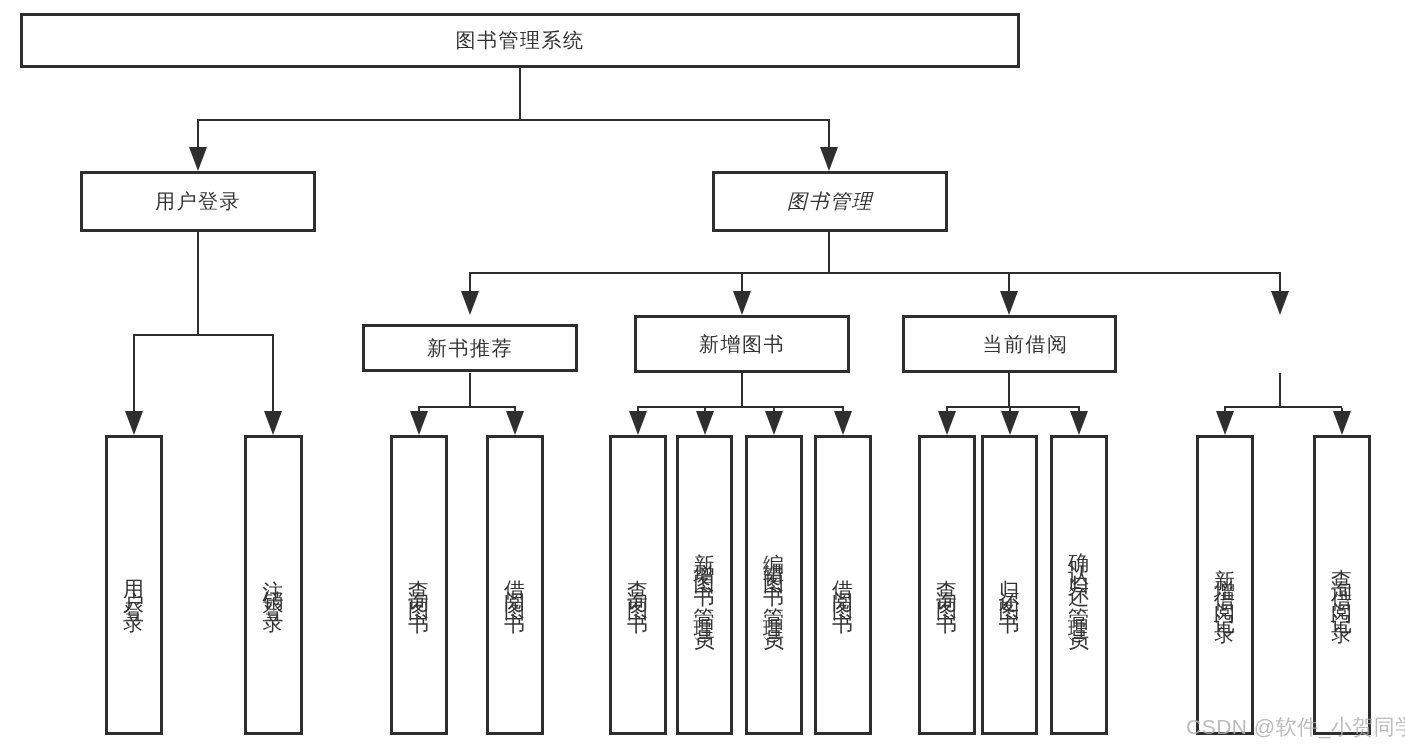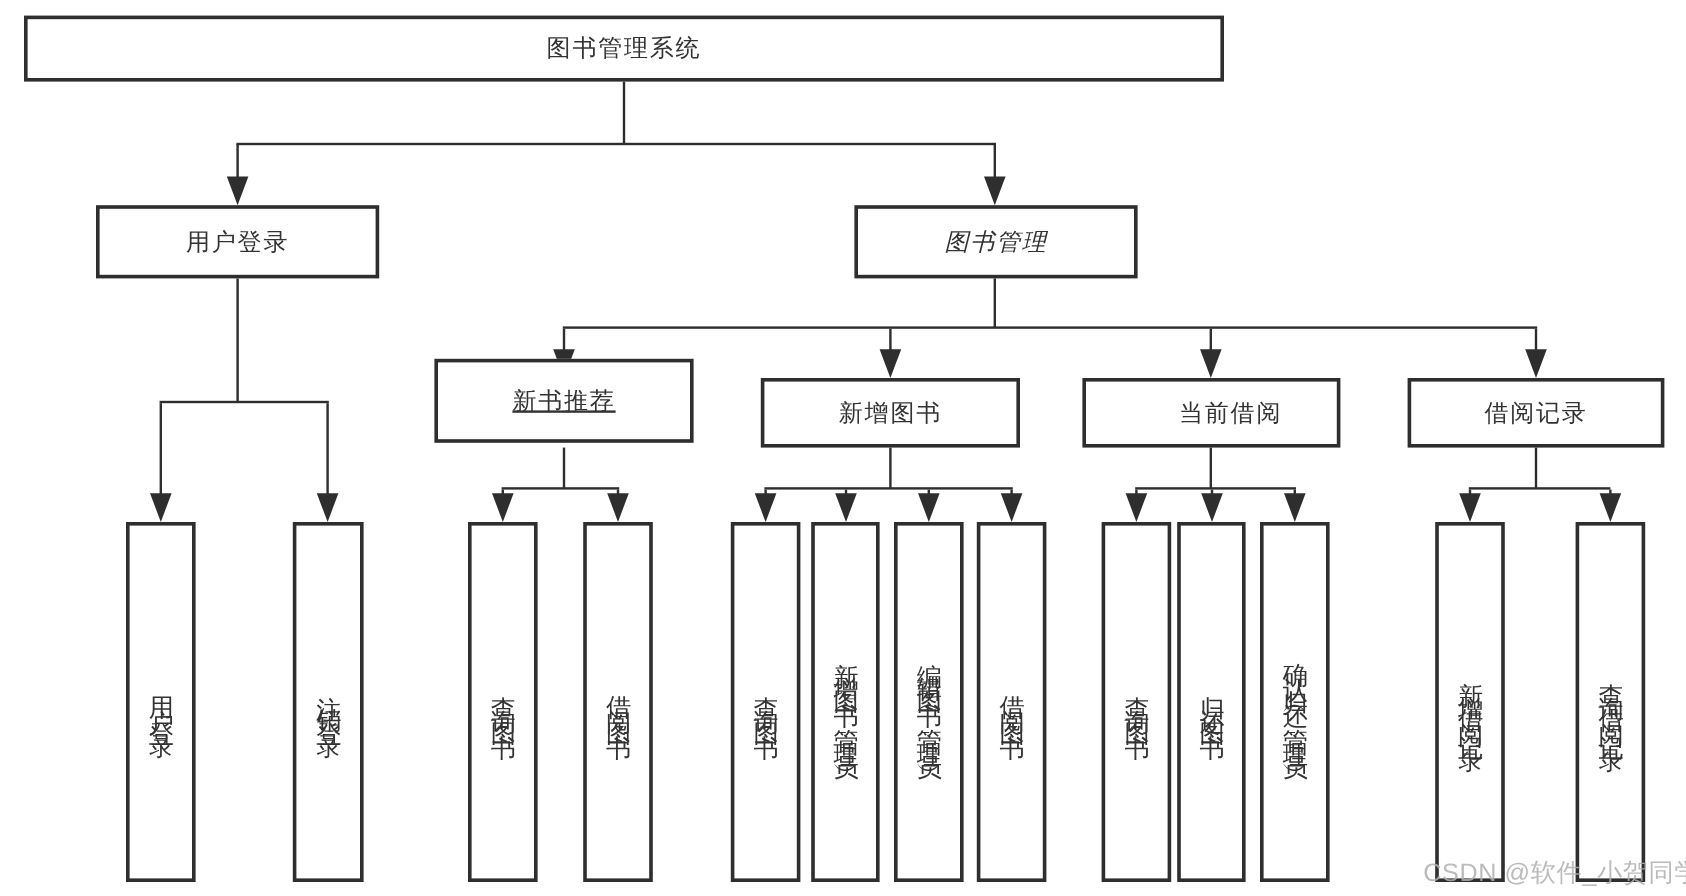--- a/index.html
+++ b/index.html
@@ -61,24 +61,23 @@
   <div class="hline" style="left:469px;top:272px;width:812px;"></div>
   <div class="vline" style="left:469px;top:274px;height:19px;"></div>
   <div class="arrow" style="left:461px;top:291px;"></div>
   <div class="vline" style="left:741px;top:274px;height:19px;"></div>
   <div class="arrow" style="left:733px;top:291px;"></div>
   <div class="vline" style="left:1008px;top:274px;height:19px;"></div>
   <div class="arrow" style="left:1000px;top:291px;"></div>
   <div class="vline" style="left:1279px;top:274px;height:19px;"></div>
   <div class="arrow" style="left:1271px;top:291px;"></div>
 
-  <div class="node" style="left:362px;top:299px;width:216px;height:70px;text-decoration:underline;">新书推荐</div>
+  <div class="node" style="left:362px;top:324px;width:216px;height:48px;">新书推荐</div>
   <div class="node" style="left:634px;top:315px;width:216px;height:58px;">新增图书</div>
   <div class="node" style="left:902px;top:315px;width:215px;height:58px;padding-left:32px;">当前借阅</div>
-  <div class="node" style="left:1173px;top:315px;width:214px;height:58px;">借阅记录</div>
 
   <div class="vline" style="left:469px;top:373px;height:34px;"></div>
   <div class="hline" style="left:418px;top:406px;width:98px;"></div>
   <div class="vline" style="left:418px;top:408px;height:6px;"></div>
   <div class="arrow" style="left:410px;top:411px;"></div>
   <div class="vline" style="left:514px;top:408px;height:6px;"></div>
   <div class="arrow" style="left:506px;top:411px;"></div>
 
   <div class="vline" style="left:741px;top:373px;height:34px;"></div>
   <div class="hline" style="left:637px;top:406px;width:207px;"></div>

